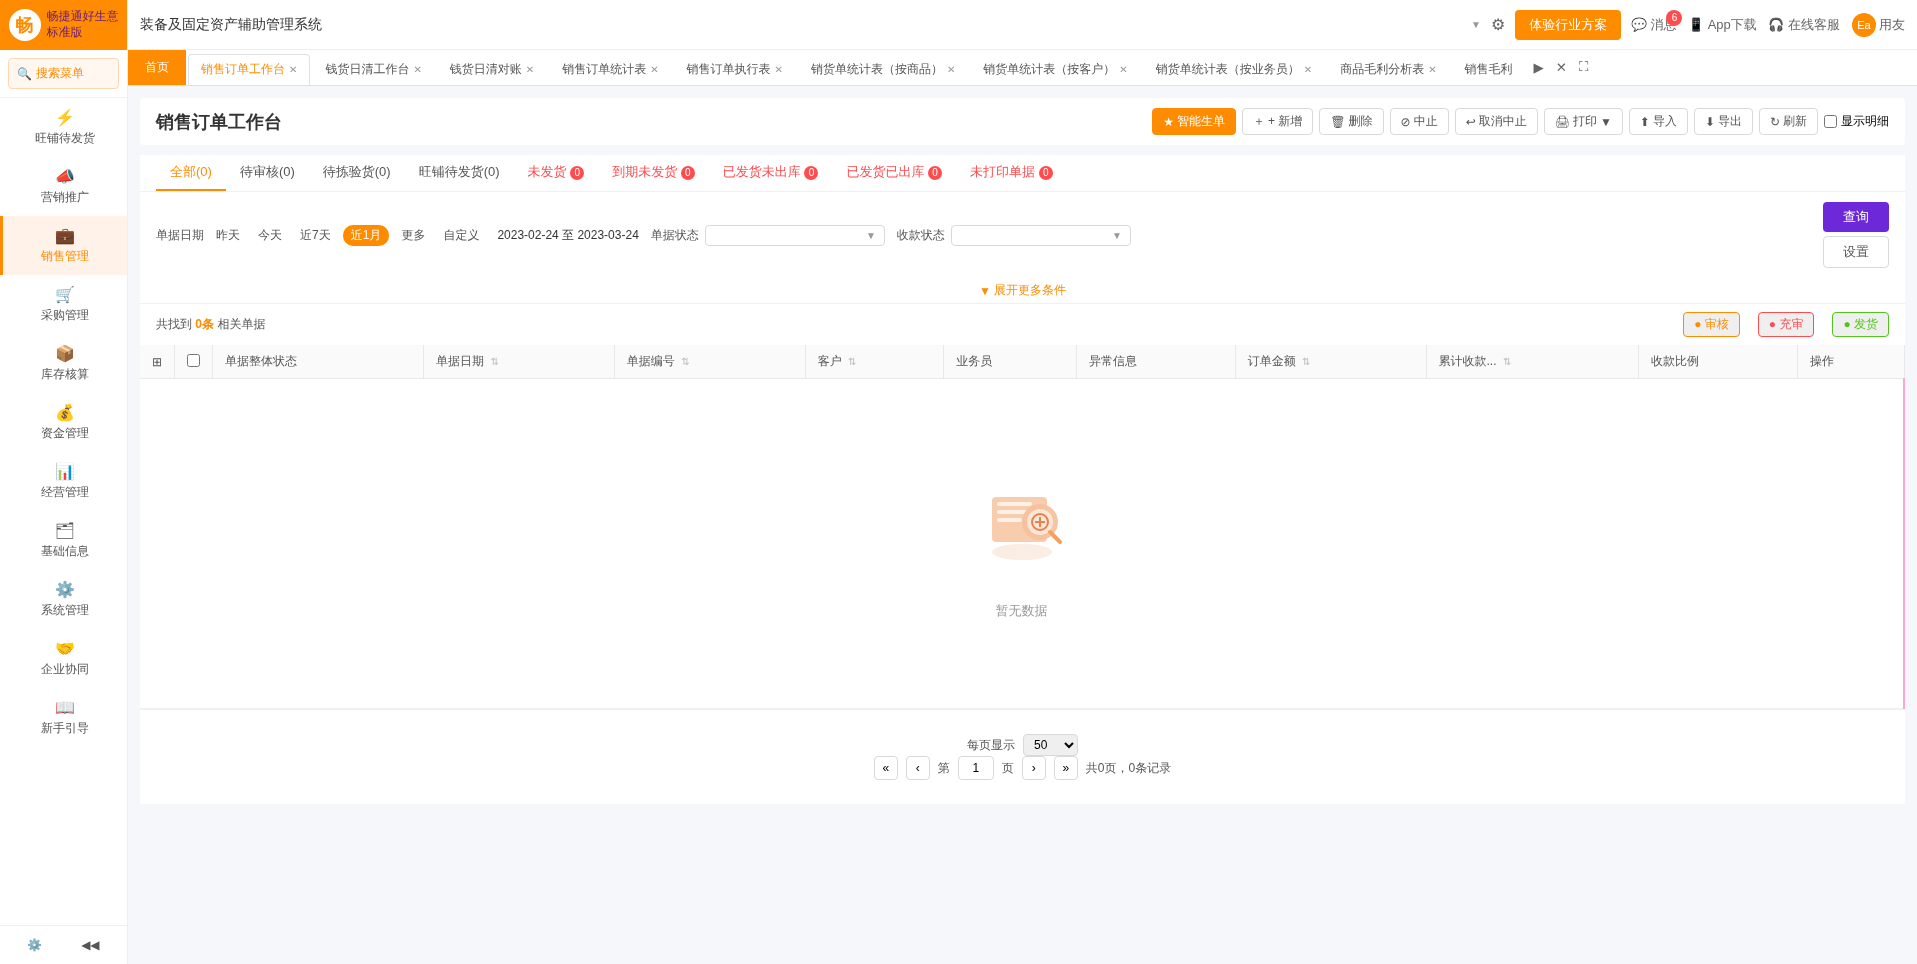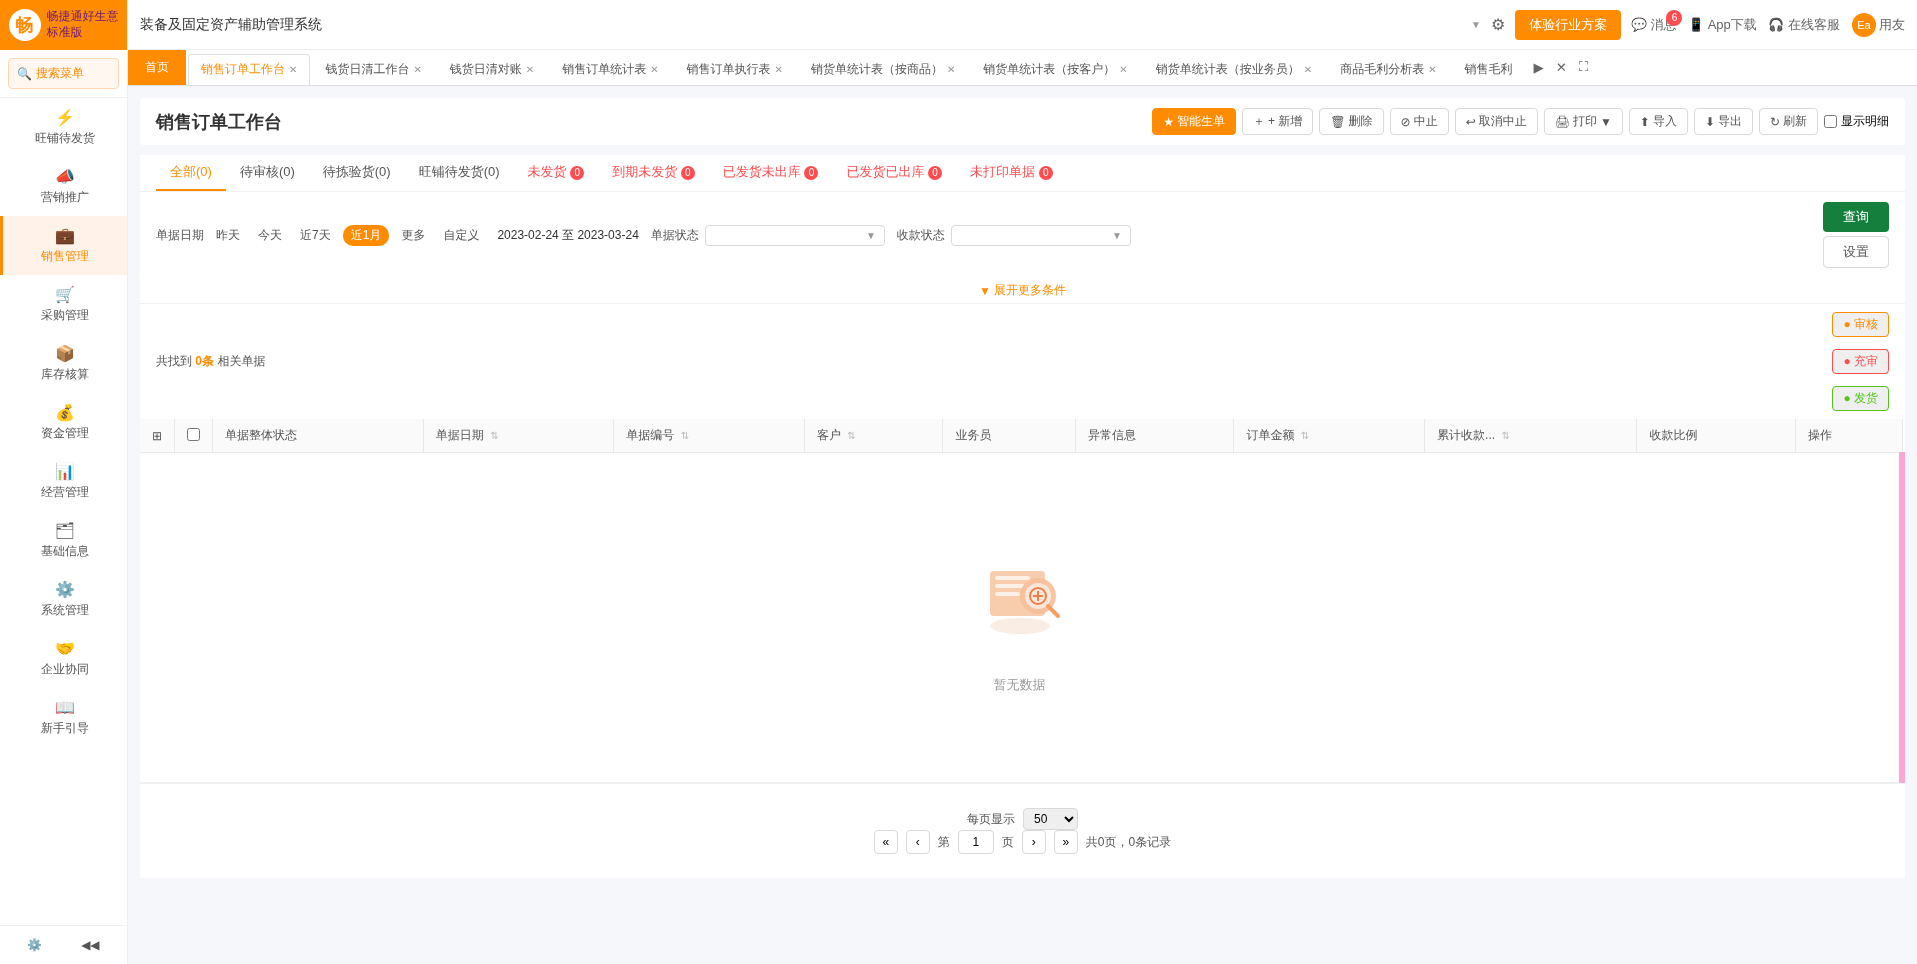--- a/index.html
+++ b/index.html
@@ -54,39 +54,39 @@
     .sub-tab-badge { background: #ff4d4f; color: #fff; font-size: 10px; border-radius: 8px; padding: 0 4px; min-width: 14px; height: 14px; display: inline-flex; align-items: center; justify-content: center; }
 
     
     .filter-bar { background: #fff; padding: 10px 16px; display: flex; align-items: center; gap: 12px; flex-wrap: wrap; }
     .filter-item { display: flex; align-items: center; gap: 6px; font-size: 12px; color: #555; }
     .filter-label { color: #555; font-size: 12px; white-space: nowrap; }
     .filter-date-range { font-size: 12px; color: #333; }
     .date-option { padding: 2px 6px; border-radius: 3px; cursor: pointer; font-size: 12px; color: #555; }
     .date-option.active { background: #ff8c00; color: #fff; border-radius: 10px; padding: 2px 8px; }
     .filter-select { padding: 4px 8px; border: 1px solid #d9d9d9; border-radius: 4px; font-size: 12px; background: #fff; cursor: pointer; min-width: 150px; display: flex; align-items: center; justify-content: space-between; }
-    .query-btn { padding: 6px 20px; background: #15803d; color: #fff; border: none; border-radius: 4px; font-size: 13px; cursor: pointer; text-align: center; }
+    .query-btn { padding: 6px 20px; background: #6d28d9; color: #fff; border: none; border-radius: 4px; font-size: 13px; cursor: pointer; text-align: center; }
     .set-btn { padding: 6px 16px; background: #fff; color: #555; border: 1px solid #d9d9d9; border-radius: 4px; font-size: 13px; cursor: pointer; }
     .expand-btn { color: #ff8c00; font-size: 12px; cursor: pointer; background: none; border: none; display: flex; align-items: center; gap: 3px; }
 
     
     .table-container { background: #fff; margin: 0; }
     .table-toolbar { padding: 8px 16px; display: flex; align-items: center; justify-content: space-between; }
     .table-count { font-size: 12px; color: #555; }
     .table-count-num { color: #ff8c00; font-weight: bold; }
-    .table-actions-right { display: flex; gap: 12px; flex-direction: column; }
+    .table-actions-right { display: flex; gap: 18px; }
     .table-action-btn { padding: 3px 10px; border: 1px solid #d9d9d9; border-radius: 4px; font-size: 12px; cursor: pointer; color: #555; }
     .table-action-btn.audit { border-color: #ff8c00; color: #ff8c00; }
     .table-action-btn.revoke { border-color: #ff4d4f; color: #ff4d4f; }
     .table-action-btn.ship { border-color: #52c41a; color: #52c41a; }
 
     table { width: 100%; border-collapse: collapse; font-size: 12px; }
     th { background: #fafafa; padding: 8px 12px; text-align: left; color: #555; border-bottom: 1px solid #e8e8e8; border-right: 1px solid #e8e8e8; font-weight: normal; white-space: nowrap; }
     th .sort-icon { color: #bbb; font-size: 10px; margin-left: 3px; }
-    td { padding: 8px 12px; border-bottom: 1px solid #f0f0f0; border-right: 6px solid #f9a8d4; color: #333; white-space: nowrap; }
+    td { padding: 8px 12px; border-bottom: 1px solid #f0f0f0; border-right: 2px solid #f9a8d4; color: #333; white-space: nowrap; }
     .th-check { width: 36px; text-align: center; }
     .th-drag { width: 24px; }
 
     
     .empty-state { display: flex; flex-direction: column; align-items: center; justify-content: center; padding: 80px 0; }
     .empty-icon { font-size: 80px; margin-bottom: 16px; color: #f5c09a; }
     .empty-text { color: #999; font-size: 13px; }
 
     
     .pagination { background: #fff; padding: 24px 16px; display: flex; align-items: center; justify-content: space-between; border-top: 1px solid #f0f0f0; flex-direction: column; }

